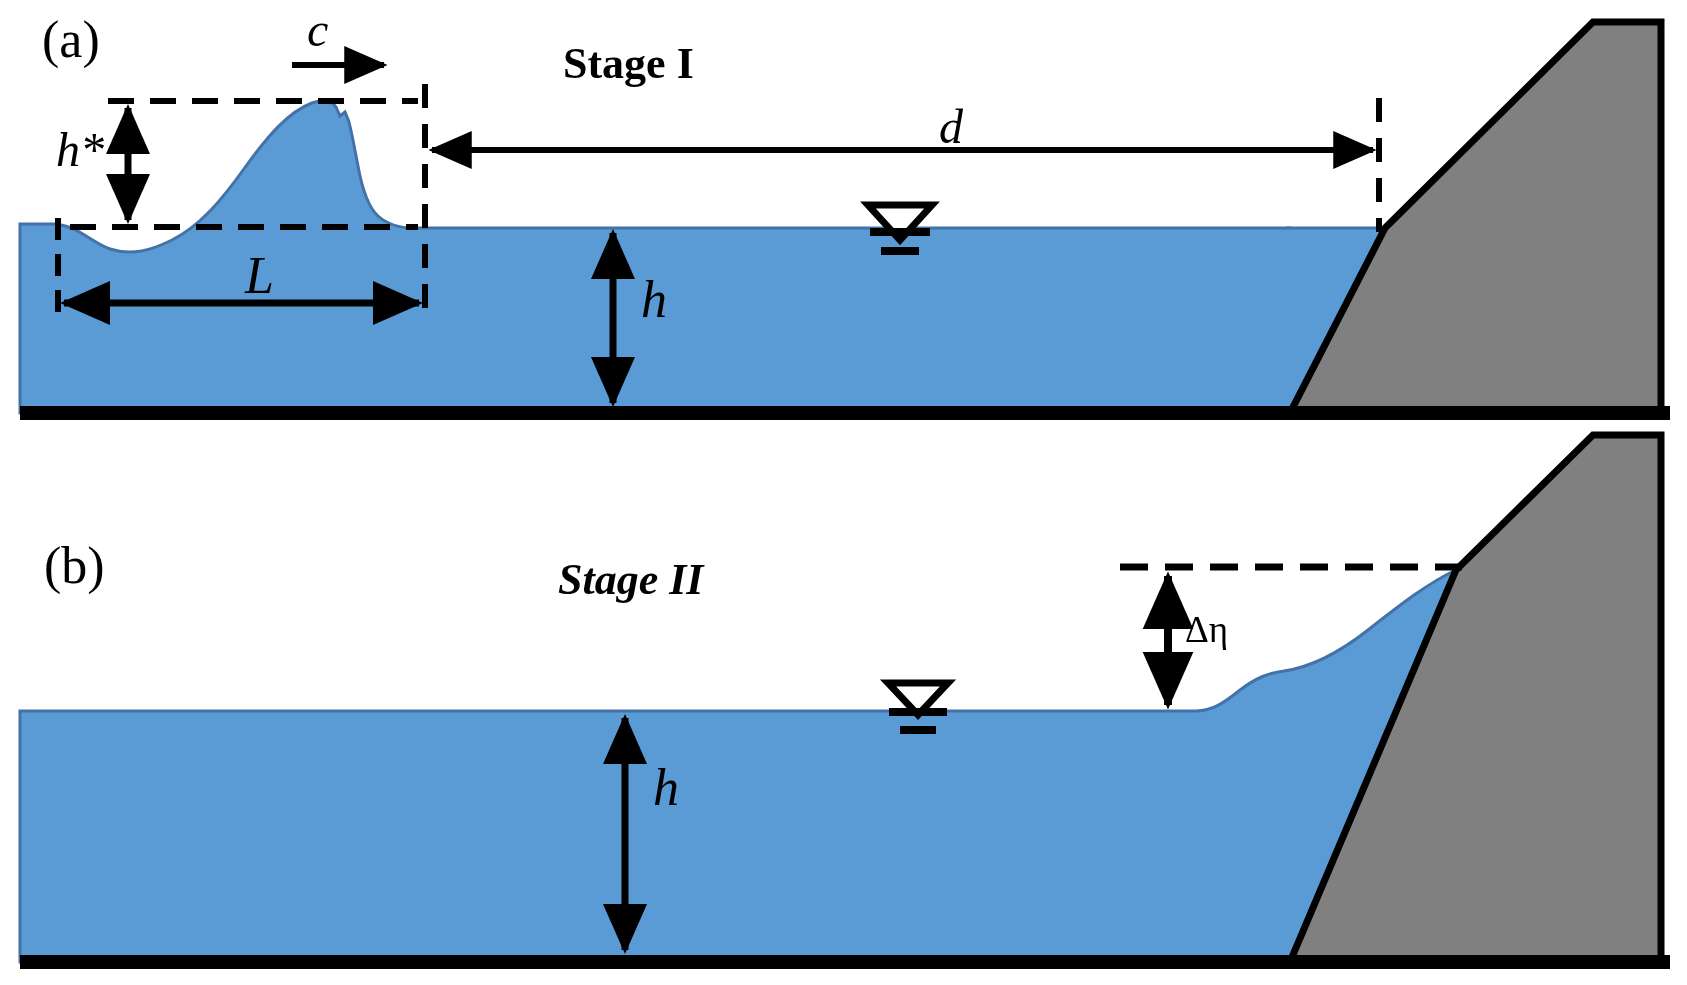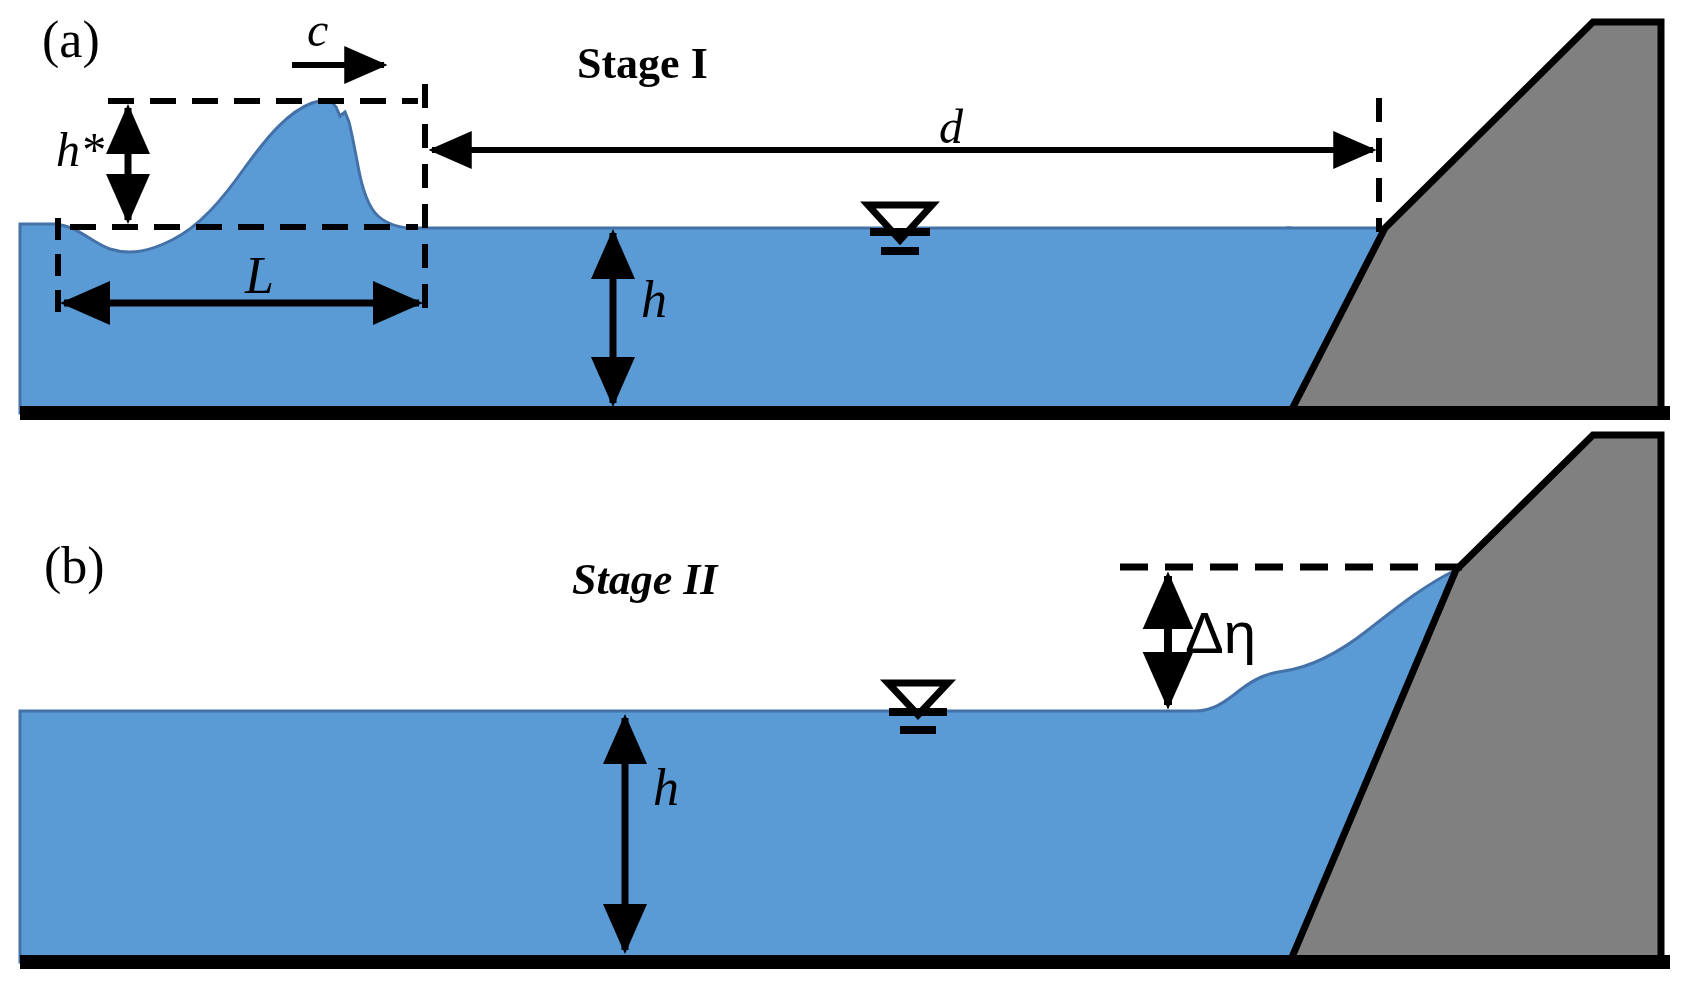--- a/index.html
+++ b/index.html
@@ -37,36 +37,36 @@
   .panel-tag {
     font-family: "Liberation Serif", serif;
     font-size: 52px;
     font-style: normal;
     font-weight: 400;
   }
   .stage-title {
     font-family: "Liberation Serif", serif;
     font-size: 44px;
     font-weight: bold;
-    margin-left: 14px;
   }
   .math-italic {
     font-family: "Liberation Serif", serif;
     font-style: italic;
     font-size: 48px;
   }
   .math-italic-lg {
     font-family: "Liberation Serif", serif;
     font-style: italic;
     font-size: 52px;
   }
   .math-greek {
-    font-family: Liberation Sans, sans-serif;
-    font-size: 58px;
+    font-family: Liberation Serif, serif;
+    font-size: 37px;
     font-style: normal;
+    margin-top: 7px;
   }
 </style>
 </head>
 <body>
 
 <div id="figure">
 
   <svg class="diagram" viewBox="0 0 1687 985" xmlns="http://www.w3.org/2000/svg">
     <defs>
       <marker id="arrEnd" viewBox="0 0 10 10" refX="9.2" refY="5" markerWidth="7.2" markerHeight="7.2" orient="auto-start-reverse">

